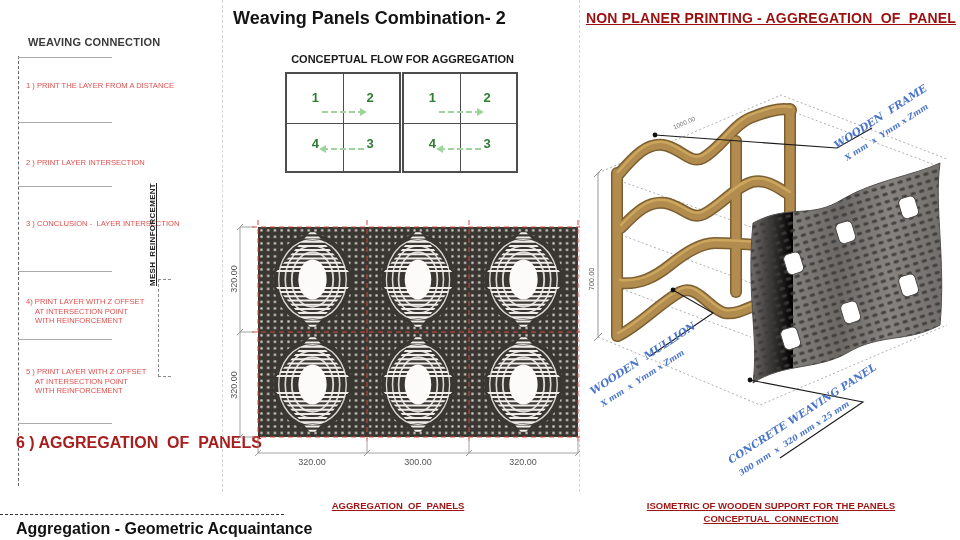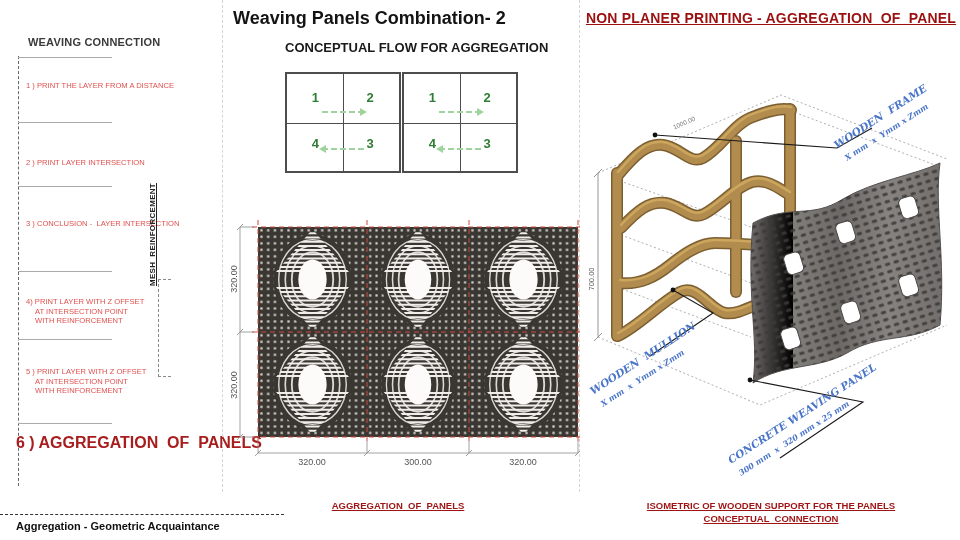--- a/index.html
+++ b/index.html
@@ -12,28 +12,28 @@
   .sb-title{left:28px;top:36px;font-size:11px;font-weight:bold;color:#3a3a3a;letter-spacing:.2px;}
   .sb-dash-v{left:18px;top:56px;width:0;height:430px;border-left:1px dashed #666;}
   .sb-hr{left:18px;height:0;width:94px;border-top:1px solid #aaa;}
   .sb-item{left:26px;color:#e0504e;font-weight:normal;font-size:7.6px;line-height:9.5px;margin-top:19px;}
   .sb-item6{left:16px;color:#a81d1d;font-weight:bold;font-size:16px;}
   .mesh-label{left:148px;top:286px;width:84px;transform:rotate(-90deg);transform-origin:left top;
       font-size:8px;font-weight:bold;color:#222;text-decoration:underline;letter-spacing:.3px;}
   .mesh-bracket{left:158px;top:279px;width:12px;height:96px;
       border-left:1px dashed #8a8a8a;border-top:1px dashed #8a8a8a;border-bottom:1px dashed #8a8a8a;}
   .footer-dash{left:0;top:514px;width:284px;border-top:1.5px dashed #333;}
-  .footer-text{left:16px;top:520px;font-size:11px;font-weight:bold;color:#111;}
+  .footer-text{left:16px;top:520px;font-size:16px;font-weight:bold;color:#111;}
 
   
   .divider{top:0;height:492px;width:0;border-left:1px dashed #d4d4d4;}
 
   
   .mid-title{left:233px;top:8px;font-size:18px;font-weight:bold;color:#141414;}
-  .flow-title{left:285px;top:40px;width:229px;text-align:center;font-size:13px;font-weight:bold;color:#1a1a1a;}
+  .flow-title{left:285px;top:53px;width:229px;text-align:right;font-size:11px;font-weight:bold;color:#1a1a1a;}
   .flow-grid{top:72px;width:112px;height:97px;border:2px solid #4d4d4d;background:#fff;}
   .fg-v{position:absolute;left:50%;top:0;width:0;height:100%;border-left:1.5px solid #4d4d4d;}
   .fg-h{position:absolute;top:50%;left:0;height:0;width:100%;border-top:1.5px solid #4d4d4d;}
   .fg-num{position:absolute;width:14px;text-align:center;font-size:13px;font-weight:bold;color:#2e7d32;}
   .arrow{position:absolute;height:0;border-top:2px dashed #9fd49f;}
   .arrow-r::after{content:'';position:absolute;right:-3px;top:-5px;
       border-left:7px solid #9fd49f;border-top:4px solid transparent;border-bottom:4px solid transparent;}
   .arrow-l::before{content:'';position:absolute;left:-3px;top:-5px;
       border-right:7px solid #9fd49f;border-top:4px solid transparent;border-bottom:4px solid transparent;}
   .mid-caption{left:258px;top:500px;width:280px;text-align:center;font-size:9.5px;font-weight:bold;

